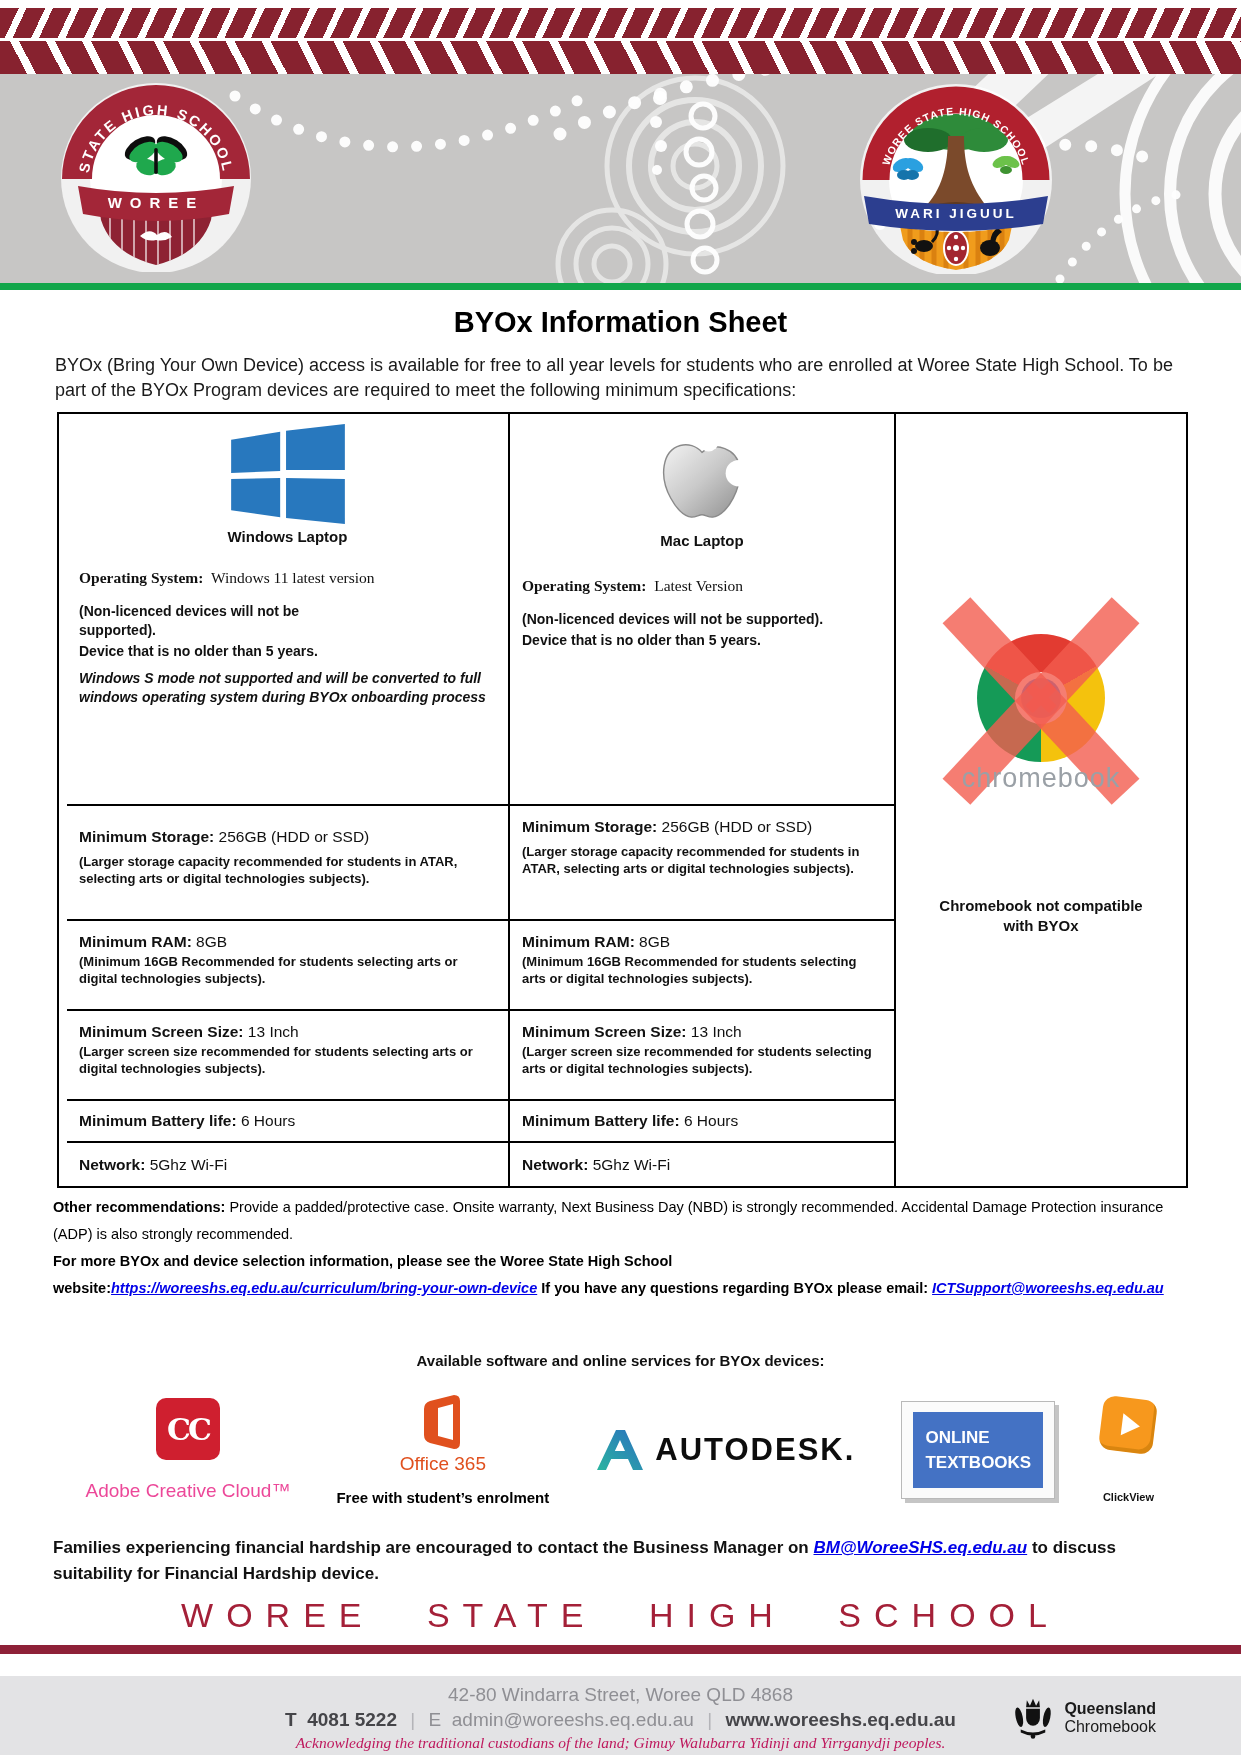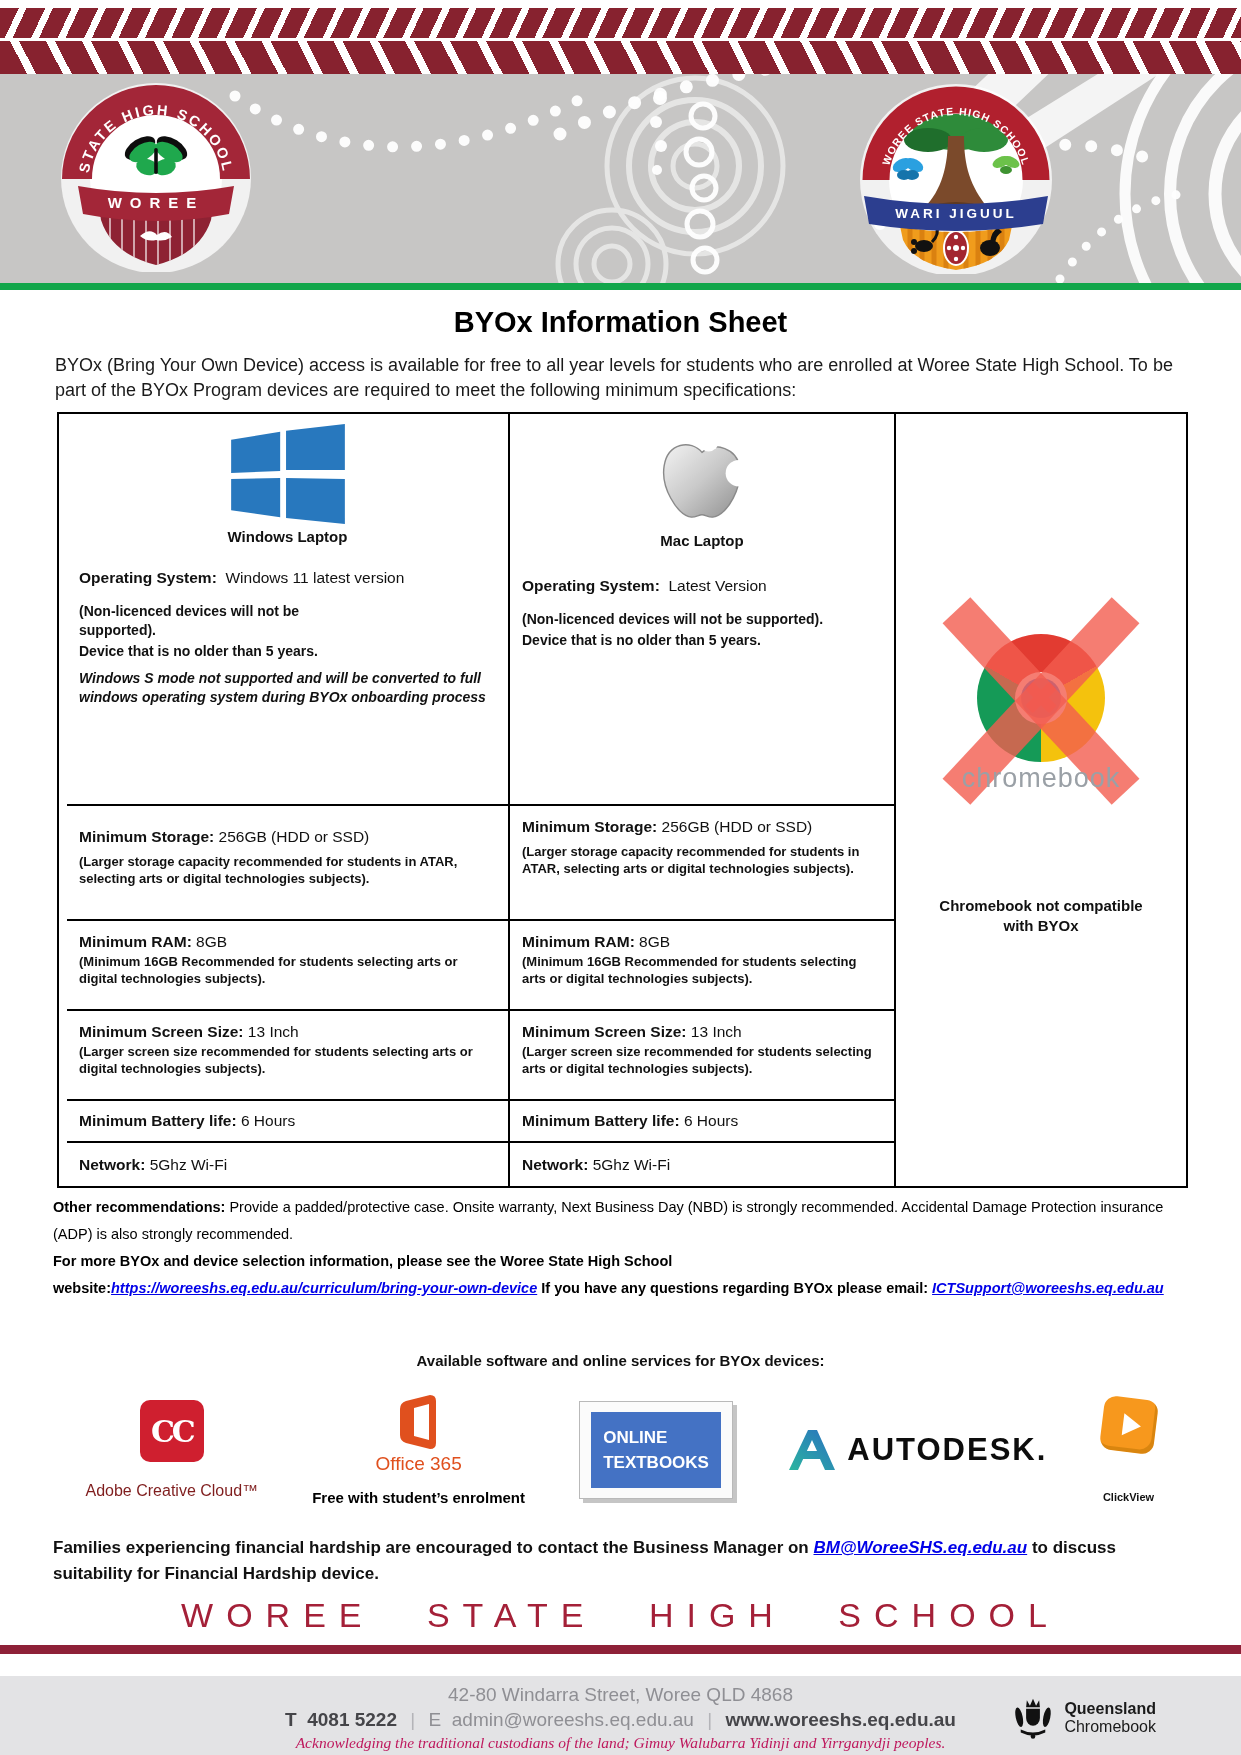--- a/index.html
+++ b/index.html
@@ -27,21 +27,21 @@
   .spec-table{display:grid;grid-template-columns:443px 386px 290px;
     grid-template-rows:390px 115px 90px 90px 42px 45px;
     width:1119px;margin:9px 0 0 57px;border:2px solid #000;box-sizing:content-box;padding-left:8px;}
   .cell{box-sizing:border-box;padding:8px 12px;overflow:hidden;background:#fff;}
   .bR{border-right:2px solid #000;}
   .bT{border-top:2px solid #000;}
   .chrome-cell{grid-column:3;grid-row:1 / span 6;display:flex;flex-direction:column;align-items:center;}
   .dev-logo{display:flex;flex-direction:column;align-items:center;margin-top:2px;}
   .dev-name{font-weight:bold;font-size:15px;margin-top:4px;}
   .os-block{margin-top:22px;font-size:15.5px;line-height:21px;}
-  .os-line{margin:0 0 2px;}
+  .os-line{margin:0 0 2px;font-family:Liberation Serif, serif;}
   .lbl{font-weight:bold;}
   .note{font-weight:bold;font-size:14px;line-height:19px;margin:14px 0 0;}
   .note2{font-weight:bold;font-size:14px;line-height:19px;margin:2px 0 0;}
   .itnote{font-weight:bold;font-style:italic;font-size:14px;line-height:19px;margin:8px 0 0;}
   .spec-main{font-size:15.5px;margin:14px 0 0;}
   .spec-main.tight{margin:4px 0 0;}
   .spec-note{font-weight:bold;font-size:13px;line-height:17px;margin:7px 0 0;}
   .oneline{display:flex;align-items:center;height:100%;font-size:15.5px;padding:0;}
   .oneline .inner{padding:0 12px;}
   .winos{max-width:330px;}
@@ -65,21 +65,21 @@
   .recs p{margin:0;}
   .recs .b{font-weight:bold;}
   .lnk{color:#0101e8;font-weight:bold;text-decoration:underline;cursor:pointer;font-style:italic;}
 
   
   .sw-heading{margin:50px 0 12px;text-align:center;font-weight:bold;font-size:15px;}
   .sw-row{width:1070px;margin:16px auto 0;display:flex;align-items:center;justify-content:space-between;height:130px;}
   .sw-item{display:flex;flex-direction:column;align-items:center;}
   .adobe-box{width:64px;height:62px;background:#cf1f2f;border-radius:10px;display:flex;align-items:center;justify-content:center;}
   .adobe-cc{color:#fff;font-weight:bold;font-size:30px;letter-spacing:-3px;font-family:"DejaVu Serif",serif;}
-  .adobe-label{margin-top:20px;color:#7f1d1d;font-size:16px;}
+  .adobe-label{margin-top:20px;color:#ec4899;font-size:19px;}
   .office-label{color:#e0501e;font-size:19px;margin-top:4px;}
   .office-note{margin-top:14px;font-weight:bold;font-size:15px;color:#000;}
   .tb-outer{width:152px;height:96px;background:#fbfbfb;border:1px solid #b9b9b9;
     box-shadow:4px 4px 0 rgba(150,150,150,.55);display:flex;align-items:center;justify-content:center;}
   .tb-inner{width:130px;height:76px;background:#4472c4;color:#fff;font-weight:bold;font-size:17px;
     line-height:25px;display:flex;flex-direction:column;justify-content:center;padding-left:12px;box-sizing:border-box;}
   .autodesk{flex-direction:row;align-items:center;gap:10px;}
   .autodesk-word{font-size:31px;font-weight:600;letter-spacing:2px;color:#0d0d0d;}
   .cv-box{width:54px;height:54px;background:#f7981d;border-radius:12px;transform:rotate(7deg);
     display:flex;align-items:center;justify-content:center;box-shadow:inset -3px -4px 0 rgba(180,110,0,.45);}
@@ -389,40 +389,40 @@
     </div>
 
     <div class="sw-item">
       <svg width="46" height="54" viewBox="0 0 46 54">
         <path fill-rule="evenodd" fill="#e0501e" d="M10,6 L34,0 Q40,0 40,6 L40,48 Q40,54 34,54 L10,48 Q4,46 4,40 L4,14 Q4,8 10,6 Z M18,13 L33,9 L33,45 L18,41 Z"></path>
       </svg>
       <div class="office-label">Office 365</div>
       <div class="office-note">Free with student’s enrolment</div>
     </div>
 
-    <div class="sw-item">
-      <div class="tb-outer">
-        <div class="tb-inner">
-          <span>ONLINE</span>
-          <span>TEXTBOOKS</span>
-        </div>
-      </div>
-    </div>
-
     <div class="sw-item autodesk">
       <svg width="50" height="44" viewBox="0 0 50 44">
         <defs>
             <linearGradient id="adg" x1="0" y1="1" x2="1" y2="0">
           <stop offset="0" stop-color="#2bb5a0"></stop>
               <stop offset="1" stop-color="#2a6fc0"></stop>
         </linearGradient>
           </defs>
         <path fill="url(#adg)" d="M2,42 L21,2 L30,2 L48,42 L38,42 L33,31 L14,31 L18,23 L30,23 L25,12 L11,42 Z"></path>
       </svg>
       <div class="autodesk-word">AUTODESK.</div>
+    </div>
+
+    <div class="sw-item">
+      <div class="tb-outer">
+        <div class="tb-inner">
+          <span>ONLINE</span>
+          <span>TEXTBOOKS</span>
+        </div>
+      </div>
     </div>
 
     <div class="sw-item">
       <div class="cv-box">
           <div class="cv-play"></div>
         </div>
       <div class="cv-label">ClickView</div>
     </div>
   </div>
 

